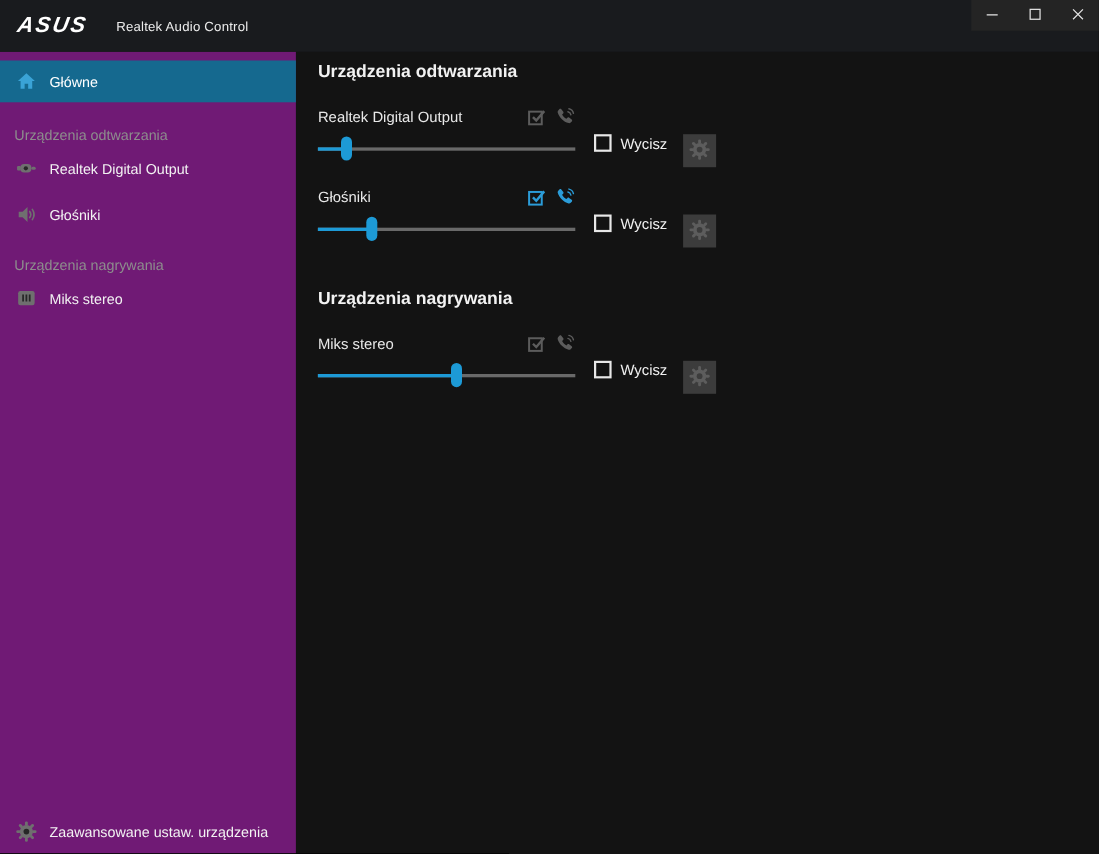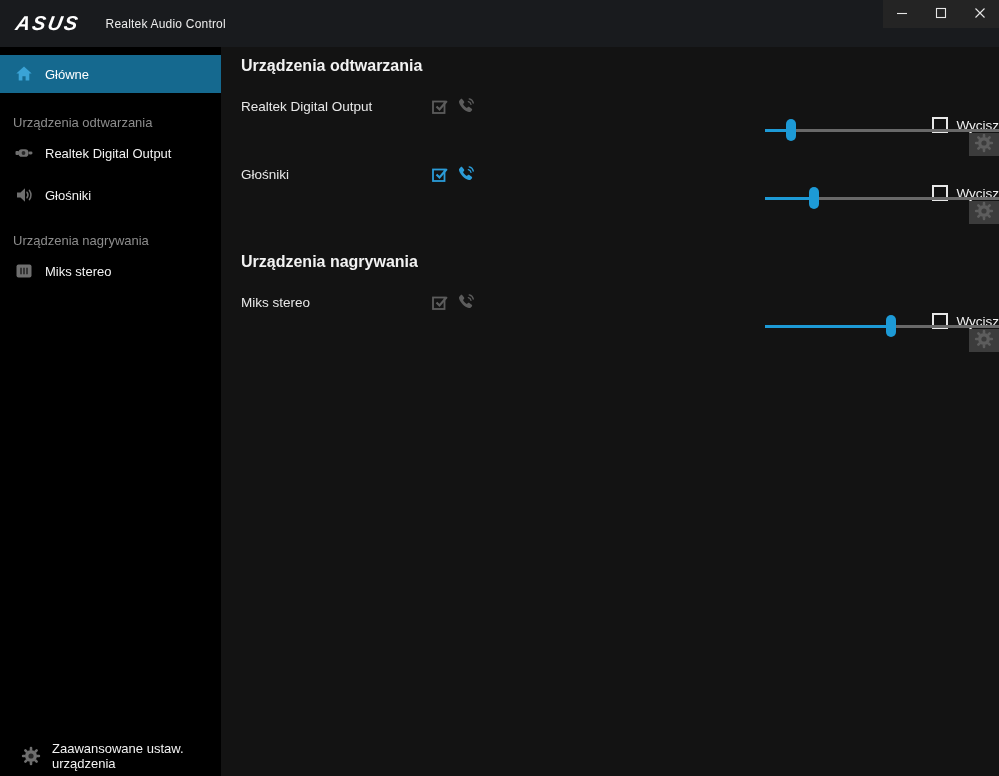--- a/index.html
+++ b/index.html
@@ -14,46 +14,46 @@
   .app-title { color:#ececec; font-size:12px; margin-left:26px; letter-spacing:.2px; }
   .win-controls { position:absolute; top:0; right:0; width:116px; height:28px; background:#242424; display:flex; }
   .win-btn { flex:1; display:flex; align-items:center; justify-content:center;
              background:none; border:none; cursor:pointer; color:#e6e6e6; }
   .win-btn svg { width:12px; height:12px; }
 
   
   .body { display:flex; height:729px; }
 
   
-  .sidebar { width:221px; background:#000000; display:flex; flex-direction:column; flex-shrink:0; --gear-hole:#272727; }
+  .sidebar { width:269px; background:#701a75; display:flex; flex-direction:column; flex-shrink:0; --gear-hole:#272727; }
   .nav-item-active { height:38px; margin-top:8px; background:#15698f; display:flex; align-items:center; cursor:pointer; }
   .nav-item-active .nav-label { color:#ffffff; }
   .nav-item-active .nav-icon { color:#3aa3d6; }
   .nav-icon { width:20px; height:20px; margin-left:14px; display:inline-flex; flex-shrink:0; color:#6f6f6f; }
   .nav-icon svg { width:100%; height:100%; }
   .nav-label { margin-left:11px; color:#f2f2f2; font-size:13px; }
   .nav-section-label { color:#8d8d8d; font-size:13px; margin:22px 0 0 13px; height:16px; }
   .nav-section:nth-of-type(2) .nav-section-label { margin-top:18px; }
   .nav-item { height:40px; display:flex; align-items:center; margin-top:2px; cursor:pointer; }
   .sidebar-footer { margin-top:auto; }
-  .sidebar-footer .nav-item { margin-top:0;margin-left:7px; }
+  .sidebar-footer .nav-item { margin-top:0; }
 
   
   .main { flex:1; padding:10px 0 0 20px; }
   .section-heading { color:#f2f2f2; font-size:16px; font-weight:600; height:22px; }
   .main-section + .main-section { margin-top:38px; }
   .device { margin-top:16px; }
   .device-head { width:234px; height:22px; display:flex; justify-content:space-between; align-items:center; }
   .device-name { color:#e8e8e8; font-size:13.5px; }
   .device-flags { display:flex; gap:8px; }
   .flag { width:18px; height:18px; display:inline-flex; cursor:pointer; }
   .flag svg { width:100%; height:100%; }
   .flag-on  { color:#2b9cd8; }
   .flag-off { color:#5c5c5c; }
-  .device-controls { margin-top:0; height:30px; display:flex; align-items:flex-end;flex-direction:column; }
+  .device-controls { margin-top:5px; height:30px; display:flex; align-items:flex-start; }
 
   .slider { position:relative; width:234px; height:26px; cursor:pointer; }
   .slider-track { position:absolute; top:11.5px; left:0; width:100%; height:3px; background:#696969; }
   .slider-fill  { position:absolute; top:11.5px; left:0; height:3px; background:#1d9ad6; }
   .slider-thumb { position:absolute; top:2px; width:10px; height:22px; border-radius:5px; background:#1d9ad6; cursor:grab; }
 
   .mute { display:flex; align-items:center; margin-left:17px; cursor:pointer; }
   .checkbox { width:16px; height:16px; border:2px solid #e8e8e8; background:transparent; flex-shrink:0; }
   .mute-label { color:#f0f0f0; font-size:13.5px; margin-left:8px; }
 

